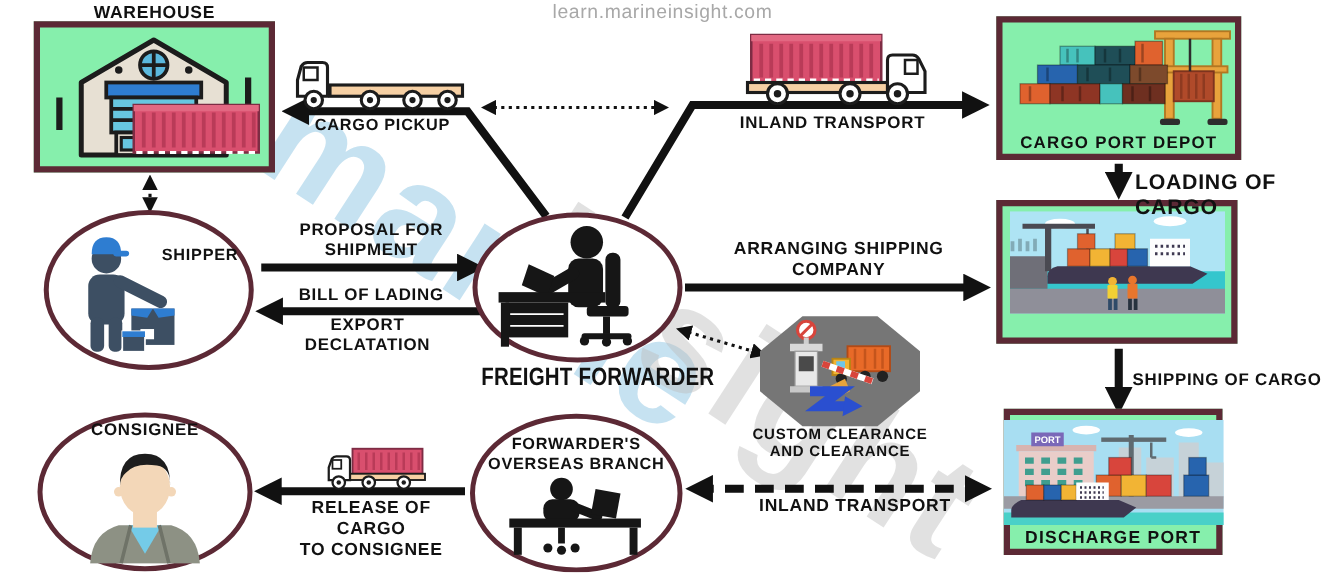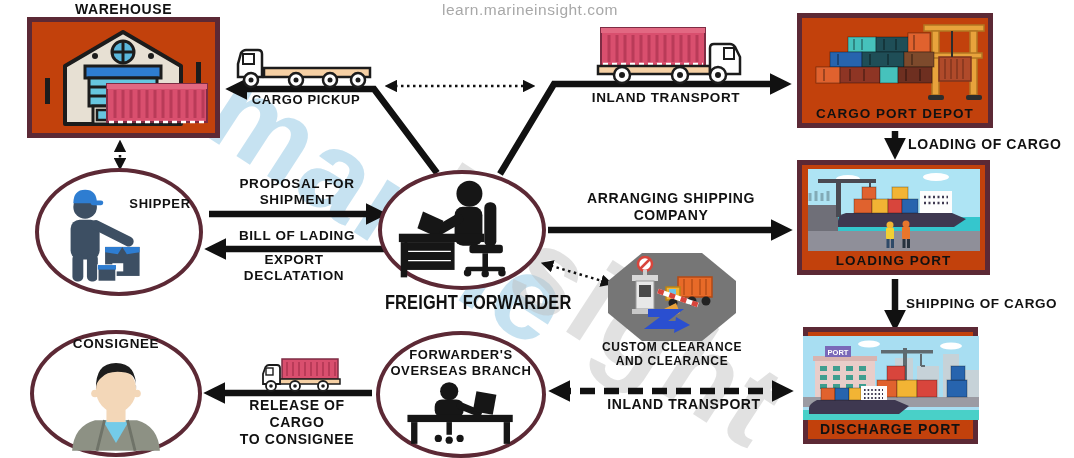--- a/index.html
+++ b/index.html
@@ -5,21 +5,21 @@
   html,body{margin:0;padding:0;background:#fff;}
   #canvas{position:relative;width:1074px;height:458px;background:#fff;overflow:hidden;
           font-family:"Liberation Sans",sans-serif;}
   .wm-url{position:absolute;left:390px;top:1px;width:280px;text-align:center;
           font-size:15.5px;color:#a8a8a8;letter-spacing:.5px;z-index:0;}
   .wm-big{position:absolute;font-weight:bold;font-size:118px;letter-spacing:3px;
           transform:rotate(33deg);transform-origin:left top;z-index:0;user-select:none;}
   .wm-marine{left:258px;top:40px;color:rgba(142,198,228,.5);}
   .wm-insight{left:468px;top:138px;color:rgba(188,188,188,.45);}
   svg.connectors{position:absolute;left:0;top:0;z-index:1;}
-  .frame{position:absolute;background:#c2410c;border:5px solid #5c2935;box-sizing:border-box;
+  .frame{position:absolute;background:#86efac;border:5px solid #5c2935;box-sizing:border-box;
          z-index:2;display:flex;flex-direction:column;align-items:center;}
   .oval{position:absolute;background:#fff;border:4px solid #5c2935;border-radius:50%;
         box-sizing:border-box;z-index:2;display:flex;align-items:center;justify-content:center;}
   .lbl{position:absolute;font-weight:bold;color:#111;text-align:center;line-height:1.2;
        letter-spacing:.6px;z-index:3;}
   .frame-label{position:absolute;bottom:2px;left:0;right:0;text-align:center;font-weight:bold;
        color:#111;letter-spacing:1px;}
   .condensed{transform:scaleX(.82);transform-origin:center;white-space:nowrap;}
 </style>
 </head>
@@ -138,21 +138,21 @@
         <rect x="100" y="31" width="30" height="15" fill="#7d4a2c"></rect>
         <rect x="12" y="46" width="24" height="16" fill="#e0622e"></rect>
         <rect x="36" y="46" width="40" height="16" fill="#8e3524"></rect>
         <rect x="76" y="46" width="18" height="16" fill="#46c2bc"></rect>
         <rect x="94" y="46" width="34" height="16" fill="#6e2f20"></rect>
       </g>
       <path d="M50 18 V29 M58 18 V29 M80 18 V29 M92 18 V29 M110 14 V29 M34 33 V44 M66 33 V44 M84 33 V44 M108 33 V44 M20 48 V60 M46 48 V60 M60 48 V60 M102 48 V60 M116 48 V60" stroke="rgba(0,0,0,.3)" stroke-width="2"></path>
     </svg>
     <div class="frame-label" style="font-size:13.5px;">CARGO PORT DEPOT</div>
   </div>
-  <div class="lbl" style="left:908px;top:136px;width:160px;font-size:14px;text-align:left;">LOADING OF CARGO</div>
+  <div class="lbl" style="left:908px;top:136px;width:160px;font-size:17px;text-align:left;">LOADING OF CARGO</div>
 
   <div class="frame" style="left:797px;top:160px;width:193px;height:115px;">
     <svg width="172" height="82" viewBox="0 0 172 82" style="margin-top:4px;">
       <rect x="0" y="0" width="172" height="82" fill="#aee4f4"></rect>
       <ellipse cx="40" cy="10" rx="12" ry="4" fill="#fff"></ellipse>
         <ellipse cx="128" cy="8" rx="13" ry="4" fill="#fff"></ellipse>
       <rect x="0" y="48" width="172" height="16" fill="#35c6cd"></rect>
       <polygon points="0,62 172,62 172,82 0,82" fill="#8f8f99"></polygon>
       <rect x="0" y="36" width="30" height="26" fill="#6f6f78"></rect>
       <path d="M2 32 V24 M8 32 V22 M14 32 V24 M20 32 V22" stroke="rgba(0,0,0,.25)" stroke-width="3"></path>
@@ -174,21 +174,20 @@
         <circle cx="82" cy="56" r="3.5" fill="#f2b434"></circle>
         <rect x="78" y="59" width="8" height="11" fill="#f2d034" rx="1"></rect>
         <rect x="78.5" y="70" width="3" height="9" fill="#2f4a68"></rect>
           <rect x="83" y="70" width="3" height="9" fill="#2f4a68"></rect>
         <circle cx="98" cy="55" r="3.5" fill="#e8762c"></circle>
         <rect x="94" y="58" width="8" height="12" fill="#e8762c" rx="1"></rect>
         <rect x="94.5" y="70" width="3" height="9" fill="#27323e"></rect>
           <rect x="99" y="70" width="3" height="9" fill="#27323e"></rect>
       </g>
     </svg>
-    <div class="frame-label" style="font-size:13.5px;">LOADING PORT</div>
   </div>
   <div class="lbl" style="left:906px;top:296px;width:164px;font-size:13.5px;text-align:left;">SHIPPING OF CARGO</div>
 
   <div class="frame" style="left:803px;top:327px;width:175px;height:117px;">
     <svg width="176" height="84" viewBox="0 0 176 84" style="margin-top:4px;">
       <rect x="0" y="0" width="176" height="84" fill="#a8def2"></rect>
       <g fill="#c6d2d8">
         <rect x="92" y="22" width="18" height="40"></rect>
           <rect x="114" y="30" width="22" height="32"></rect>
         <rect x="140" y="18" width="16" height="44"></rect>

